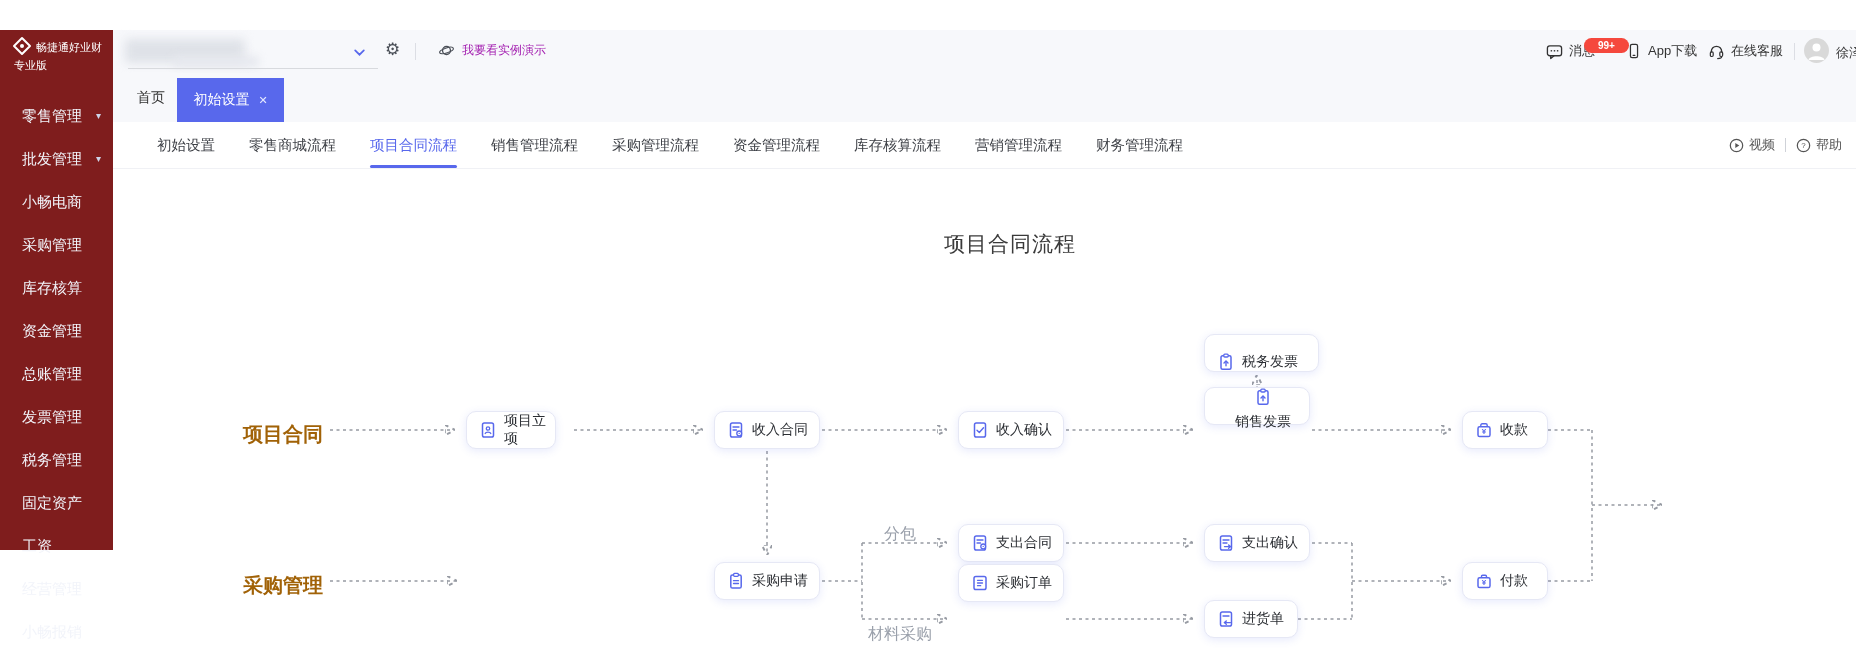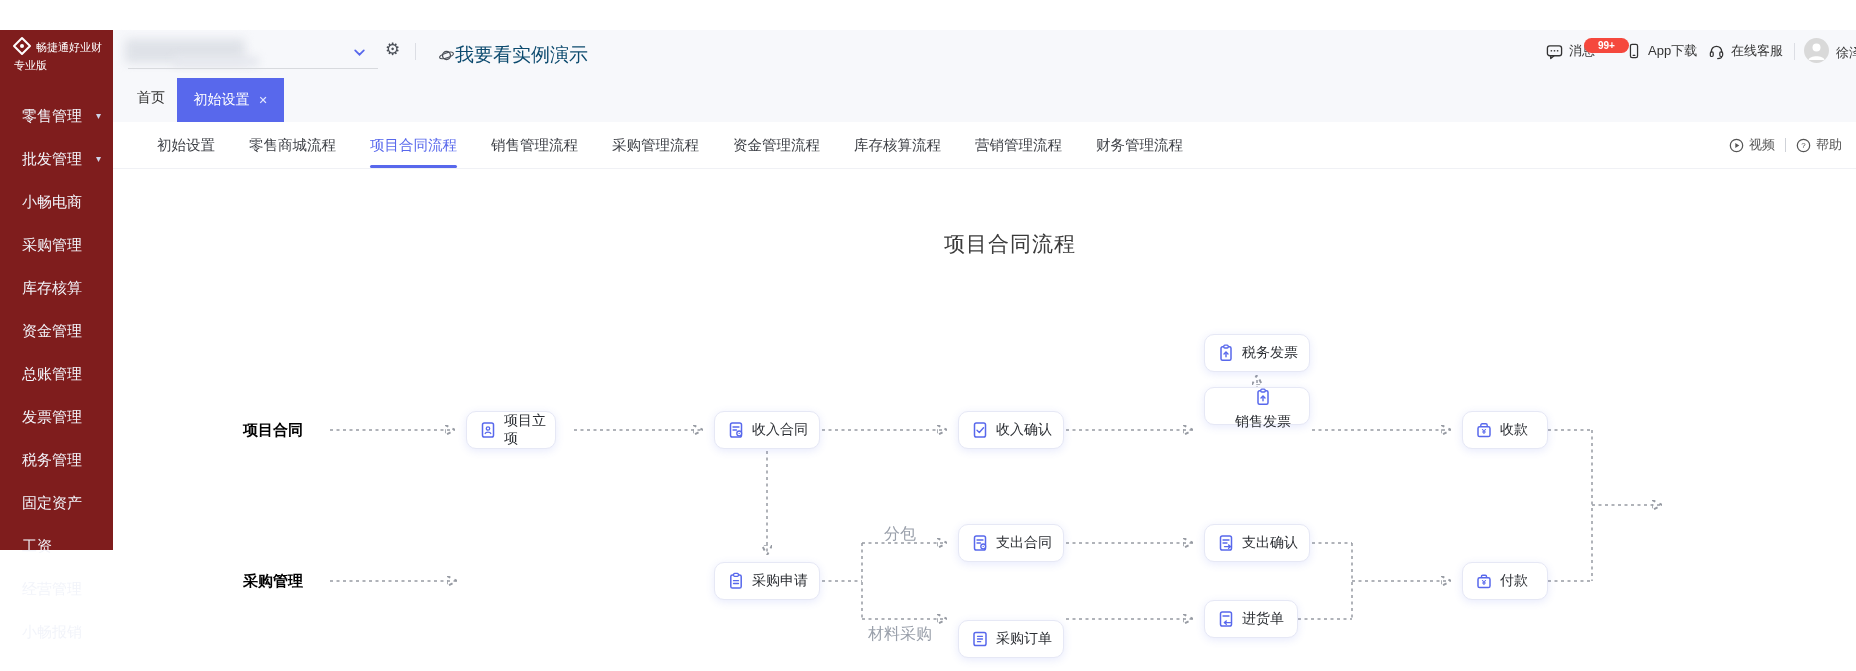--- a/index.html
+++ b/index.html
@@ -21,21 +21,21 @@
   .menu-caret{position:absolute;right:12px;top:0;font-size:10px;color:#cdd4e8;}
 
   
   .header{position:absolute;left:113px;top:30px;right:0;height:43px;background:#f7f8fb;}
   .redact1{position:absolute;left:12px;top:9px;width:120px;height:24px;background:#dfe2e8;border-radius:4px;filter:blur(5px);}
   .redact2{position:absolute;left:60px;top:26px;width:86px;height:11px;background:#e6e8ee;border-radius:3px;filter:blur(4px);}
   .search-line{position:absolute;left:15px;top:38px;width:250px;border-bottom:1px solid #d8dade;}
   .hdr-chevron{position:absolute;left:240px;top:15px;}
   .hdr-gear{position:absolute;left:272px;top:9px;font-size:17px;color:#4a4f57;}
   .hdr-div1{position:absolute;left:302px;top:13px;height:17px;border-left:1px solid #dcdee4;}
-  .hdr-demo{position:absolute;left:325px;top:12px;display:flex;align-items:center;font-size:19px;color:#0c4a6e;cursor:pointer;}
+  .hdr-demo{position:absolute;left:325px;top:12px;display:flex;align-items:center;gap:7px;font-size:12px;color:#a21caf;cursor:pointer;}
   .hdr-right-item{position:absolute;top:12px;display:flex;align-items:center;gap:6px;font-size:13px;color:#333;cursor:pointer;}
   .msg-badge{position:absolute;left:1471px;top:8px;background:#f5483d;color:#fff;font-size:10px;line-height:15px;
              padding:0 14px;border-radius:8px;font-weight:bold;}
   .hdr-div2{position:absolute;left:1681px;top:13px;height:17px;border-left:1px solid #dcdee4;}
   .avatar{position:absolute;left:1691px;top:8px;width:25px;height:25px;border-radius:50%;background:#d9d9d9;
           display:flex;align-items:center;justify-content:center;overflow:hidden;}
   .uname{position:absolute;left:1723px;top:14px;width:20px;overflow:hidden;white-space:nowrap;font-size:13px;color:#333;}
 
   
   .tabrow{position:absolute;left:113px;top:73px;right:0;height:49px;background:#f7f8fb;}
@@ -59,21 +59,21 @@
 
   
   .flow-title{position:absolute;left:860px;top:230px;width:300px;text-align:center;font-size:21px;
               color:#3a3a3a;font-weight:500;letter-spacing:1px;}
   .connectors{position:absolute;left:0;top:0;width:1856px;height:671px;pointer-events:none;}
   .connectors path{stroke:#979ba3;stroke-width:1.5;stroke-dasharray:3 3.5;fill:none;}
   .node{position:absolute;height:38px;background:#fff;border:1px solid #e6e8f5;border-radius:10px;
         box-shadow:0 2px 8px rgba(88,104,236,0.14);display:flex;align-items:center;padding-left:12px;gap:7px;
         font-size:14px;color:#2b2e33;font-weight:500;cursor:pointer;box-sizing:border-box;}
   .nicon{width:18px;height:18px;display:inline-flex;}
-  .row-label{position:absolute;font-size:15px;color:#000000;font-weight:600;}
+  .row-label{position:absolute;font-size:20px;color:#a16207;font-weight:600;}
   .edge-label{position:absolute;font-size:16px;color:#9aa0ab;}
 </style>
 </head>
 <body>
 
 <div class="page">
   <div class="chrome-strip"></div>
 
   <div class="sidebar">
     <div class="brand">
@@ -276,21 +276,21 @@
         <svg viewBox="0 0 18 18">
           <rect x="4" y="2.8" width="10" height="13.4" rx="1.5" fill="none" stroke="#5868ec" stroke-width="1.5"></rect>
           <rect x="6.8" y="1.2" width="4.4" height="2.8" rx="1" fill="#fff" stroke="#5868ec" stroke-width="1.3"></rect>
           <path d="M9 12.8V8.4" stroke="#5868ec" stroke-width="1.4" stroke-linecap="round"></path>
           <polyline points="7,10 9,8 11,10" fill="none" stroke="#5868ec" stroke-width="1.4" stroke-linecap="round" stroke-linejoin="round"></polyline>
         </svg>
       </span>
     <span>销售发票</span>
   </div>
 
-  <div class="node" style="left:1204px;top:334px;width:106px;">
+  <div class="node" style="left:1204px;top:334px;width:115px;align-items:flex-end;">
     <span class="nicon">
         <svg viewBox="0 0 18 18">
           <rect x="4" y="2.8" width="10" height="13.4" rx="1.5" fill="none" stroke="#5868ec" stroke-width="1.5"></rect>
           <rect x="6.8" y="1.2" width="4.4" height="2.8" rx="1" fill="#fff" stroke="#5868ec" stroke-width="1.3"></rect>
           <path d="M9 12.8V8.4" stroke="#5868ec" stroke-width="1.4" stroke-linecap="round"></path>
           <polyline points="7,10 9,8 11,10" fill="none" stroke="#5868ec" stroke-width="1.4" stroke-linecap="round" stroke-linejoin="round"></polyline>
         </svg>
       </span>
     <span>税务发票</span>
   </div>
@@ -335,21 +335,21 @@
         <svg viewBox="0 0 18 18">
           <rect x="3.5" y="2" width="11" height="14" rx="1.8" fill="none" stroke="#5868ec" stroke-width="1.5"></rect>
           <path d="M6 6h6 M6 9h4" stroke="#5868ec" stroke-width="1.3" stroke-linecap="round"></path>
           <path d="M7.5 12.6h6" stroke="#5868ec" stroke-width="1.4" stroke-linecap="round"></path>
           <polyline points="11.6,10.9 13.4,12.6 11.6,14.3" fill="none" stroke="#5868ec" stroke-width="1.4" stroke-linecap="round" stroke-linejoin="round"></polyline>
         </svg>
       </span>
     <span>支出确认</span>
   </div>
 
-  <div class="node" style="left:958px;top:620px;width:106px;text-align:right;">
+  <div class="node" style="left:958px;top:564px;width:106px;text-align:right;">
     <span class="nicon">
         <svg viewBox="0 0 18 18">
           <rect x="3" y="2.5" width="12" height="13" rx="1.8" fill="none" stroke="#5868ec" stroke-width="1.5"></rect>
           <path d="M6.5 6.3h5 M6.5 9h5 M6.5 11.7h3.2" stroke="#5868ec" stroke-width="1.3" stroke-linecap="round"></path>
         </svg>
       </span>
     <span>采购订单</span>
   </div>
 
   <div class="node" style="left:1204px;top:600px;width:94px;">

